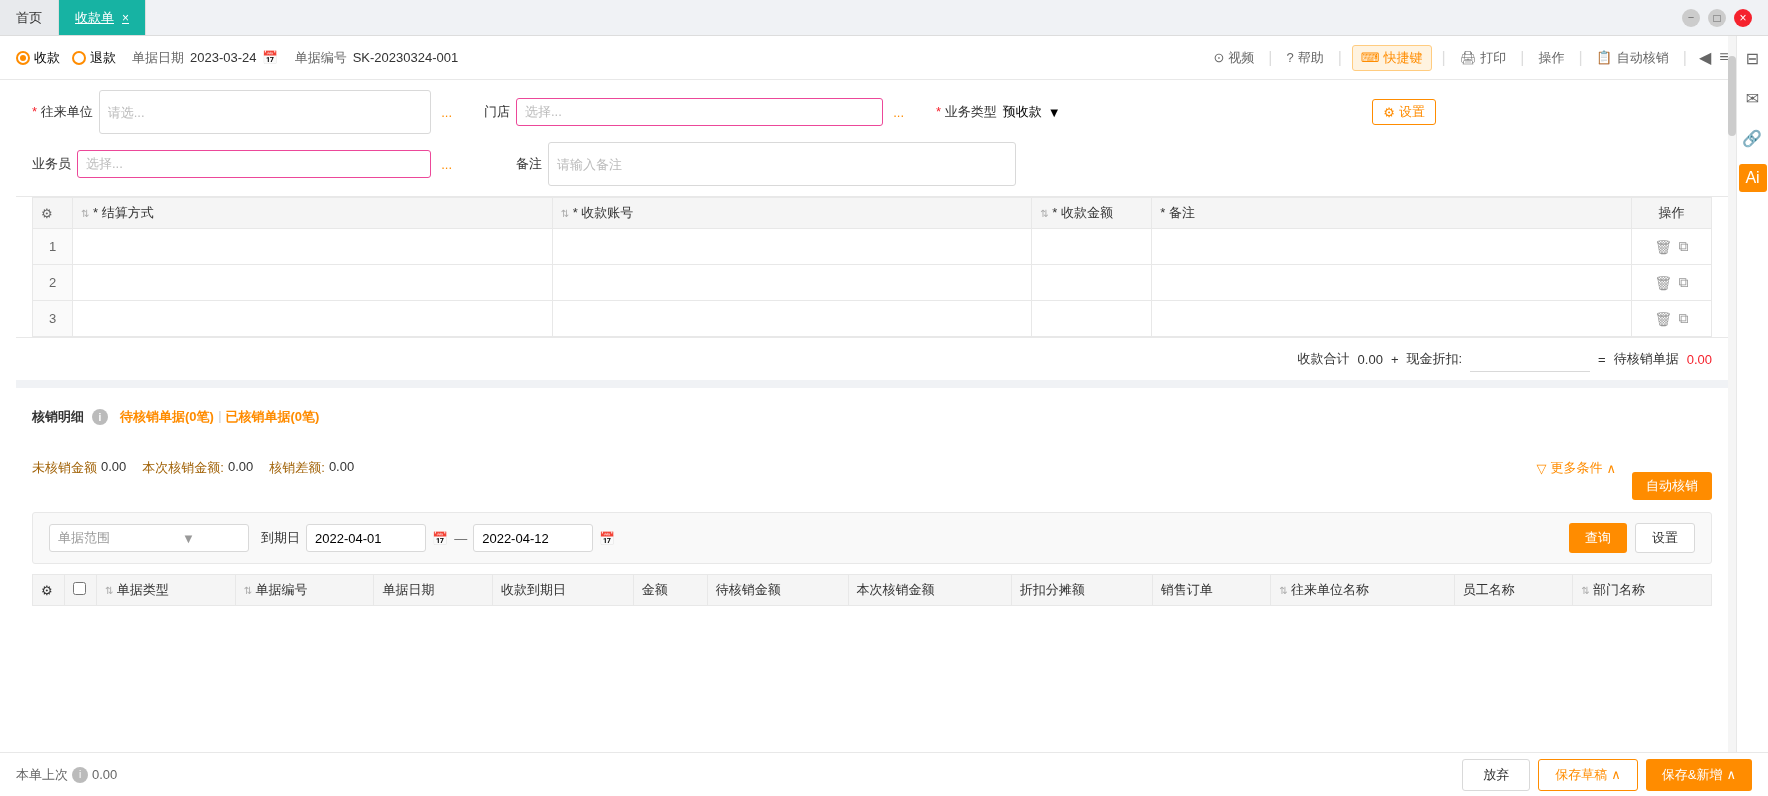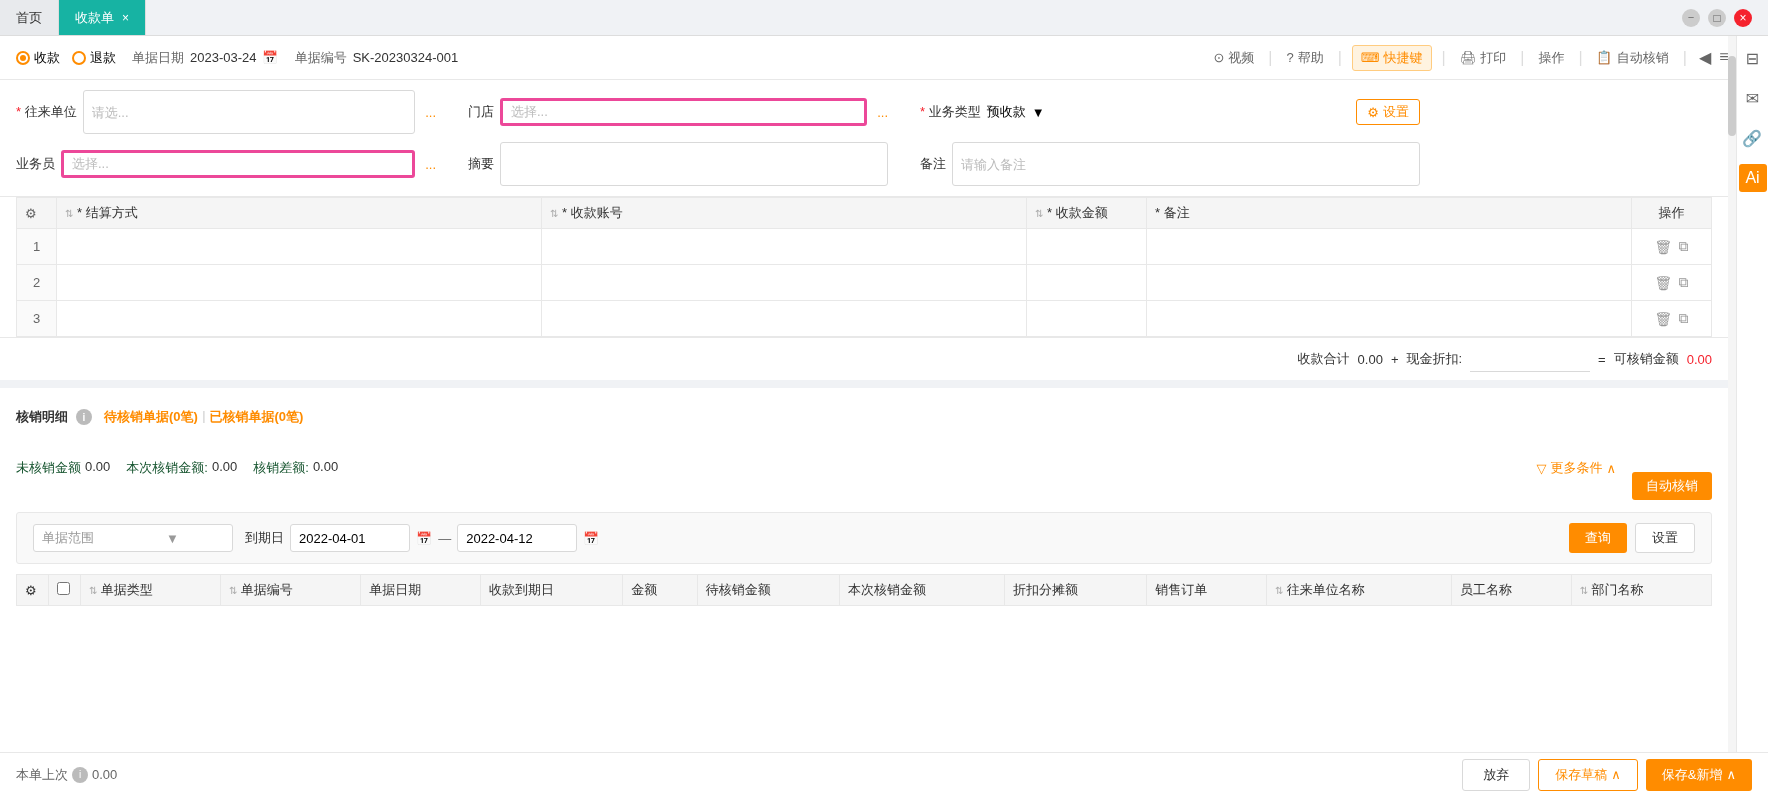--- a/index.html
+++ b/index.html
@@ -9,21 +9,21 @@
     .tab-bar {
       display: flex; align-items: center; background: #f0f2f5; height: 36px;
       border-bottom: 1px solid #ddd; padding-left: 0;
     }
     .tab-item {
       display: flex; align-items: center; height: 100%; padding: 0 16px;
       cursor: pointer; font-size: 13px; color: #333; background: #e8eaed;
       border-right: 1px solid #ddd;
     }
     .tab-item.home { background: #e8eaed; color: #333; }
-    .tab-item.active { background: #17b3a3; color: #fff; }
+    .tab-item.active { background: #17b3a3; color: #fff; text-decoration: underline; }
     .tab-close { margin-left: 8px; color: #fff; font-size: 12px; cursor: pointer; }
     .tab-spacer { flex: 1; }
     .window-controls { display: flex; align-items: center; gap: 8px; padding-right: 16px; }
     .win-btn { width: 18px; height: 18px; border-radius: 50%; border: none; cursor: pointer; font-size: 12px; display: flex; align-items: center; justify-content: center; background: #ccc; color: #666; }
 
     
     .toolbar {
       display: flex; align-items: center; background: #fff; height: 44px;
       padding: 0 16px; border-bottom: 1px solid #e8e8e8; gap: 16px;
     }
@@ -52,21 +52,21 @@
     .field-label { color: #333; white-space: nowrap; min-width: fit-content; }
     .field-label.required::before { content: '* '; color: #f5222d; }
     .field-input {
       flex: 1; height: 44px; border: 1px solid #d9d9d9; border-radius: 3px;
       padding: 0 8px; color: #333; outline: none; background: #fff;
     }
     .field-input::placeholder { color: #bbb; }
     .field-ellipsis { color: #ff8c00; cursor: pointer; margin-left: 4px; }
     .field-select {
       display: flex; align-items: center; gap: 4px; flex: 1; height: 28px;
-      border: 3px solid #ec4899; border-radius: 3px; padding: 0 8px; background: #fff;
+      border: 1px solid #ec4899; border-radius: 3px; padding: 0 8px; background: #fff;
       cursor: pointer; min-width: 120px;
     }
     .field-select span { flex: 1; color: #bbb; }
     .business-type-select {
       display: flex; align-items: center; min-width: 200px; gap: 6px;
     }
     .business-value { color: #000000; }
     .settings-btn {
       background: #fff; border: 1px solid #ff8c00; color: #ff8c00;
       padding: 3px 10px; border-radius: 3px; cursor: pointer; display: flex; align-items: center; gap: 4px; font-size: 12px;
@@ -104,21 +104,21 @@
     
     .nuclear-section { background: #fff; margin-top: 8px; padding: 12px 16px; }
     .section-title { font-size: 14px; font-weight: 600; color: #333; display: flex; align-items: center; gap: 8px; margin-bottom: 10px; }
     .info-icon { width: 16px; height: 16px; border-radius: 50%; background: #bbb; color: #fff; font-size: 10px; display: inline-flex; align-items: center; justify-content: center; cursor: pointer; }
     .tab-links { display: flex; gap: 0; }
     .tab-link { color: #ff8c00; cursor: pointer; font-size: 13px; padding: 0 4px; }
     .tab-link-sep { color: #ddd; }
 
     .stats-row { display: flex; align-items: center; gap: 16px; margin-bottom: 12px; font-size: 13px; color: #333; }
     .stat-item { display: flex; gap: 4px; }
-    .stat-label { color: #14532d; }
+    .stat-label { color: #a16207; }
     .stat-value { color: #333; }
     .filter-icon { color: #ff8c00; cursor: pointer; display: flex; align-items: center; gap: 4px; }
     .auto-btn {
       background: #ff8c00; color: #fff; border: none; padding: 5px 14px;
       border-radius: 3px; cursor: pointer; font-size: 13px; margin-top: 36px;
     }
 
     .date-range-row { display: flex; align-items: center; gap: 12px; padding: 10px 16px; background: #f9f9f9; border: 1px solid #e8e8e8; border-radius: 3px; margin-bottom: 10px; }
     .range-field { display: flex; align-items: center; gap: 6px; }
     .range-input { height: 28px; border: 1px solid #d9d9d9; border-radius: 3px; padding: 0 8px; width: 120px; outline: none; }
@@ -236,21 +236,21 @@
     </div>
     <div class="toolbar-divider">|</div>
     <div class="layout-icons">
       <span class="layout-icon">◀</span>
       <span class="layout-icon">≡</span>
       <span class="layout-icon active">⊞</span>
     </div>
   </div>
 </div>
 
-<div style="background:#fff; margin-right:40px; overflow-y:auto; height:716px;">
+<div style="background:#fff; margin-right:40px; overflow-y:auto; height:716px;padding-left:16px;">
 
   <div class="form-section">
 
     <div class="form-row">
       <div class="form-field" style="max-width:420px;">
         <span class="field-label required">往来单位</span>
         <input class="field-input" type="text" placeholder="请选..." style="">
         <span class="field-ellipsis">...</span>
       </div>
       <div style="width:32px;"></div>
@@ -278,24 +278,20 @@
 
     <div class="form-row-2">
       <div class="form-field" style="max-width:420px;">
         <span class="field-label">业务员</span>
         <div class="field-select">
           <span>选择...</span>
         </div>
         <span class="field-ellipsis">...</span>
       </div>
       <div style="width:32px;"></div>
-      <div class="form-field" style="max-width:420px;">
-        <span class="field-label">摘要</span>
-        <input class="field-input" type="text" style="">
-      </div>
       <div style="width:32px;"></div>
       <div class="form-field" style="max-width:500px;">
         <span class="field-label">备注</span>
         <input class="field-input" type="text" placeholder="请输入备注" style="">
       </div>
     </div>
   </div>
 
   <div style="padding: 0 16px;">
     <table class="data-table">
@@ -366,21 +362,21 @@
     </table>
   </div>
 
   <div class="summary-row">
     <span>收款合计</span>
     <span class="summary-value">0.00</span>
     <span>+</span>
     <span>现金折扣:</span>
     <input class="discount-input" type="text" style="">
     <span>=</span>
-    <span>可核销金额</span>
+    <span>待核销单据</span>
     <span class="summary-highlight">0.00</span>
   </div>
 
   <div style="height:8px; background:#f0f2f5;"></div>
 
   <div class="nuclear-section">
     <div class="section-title">
       <span>核销明细</span>
       <span class="info-icon">i</span>
       <div class="tab-links">

